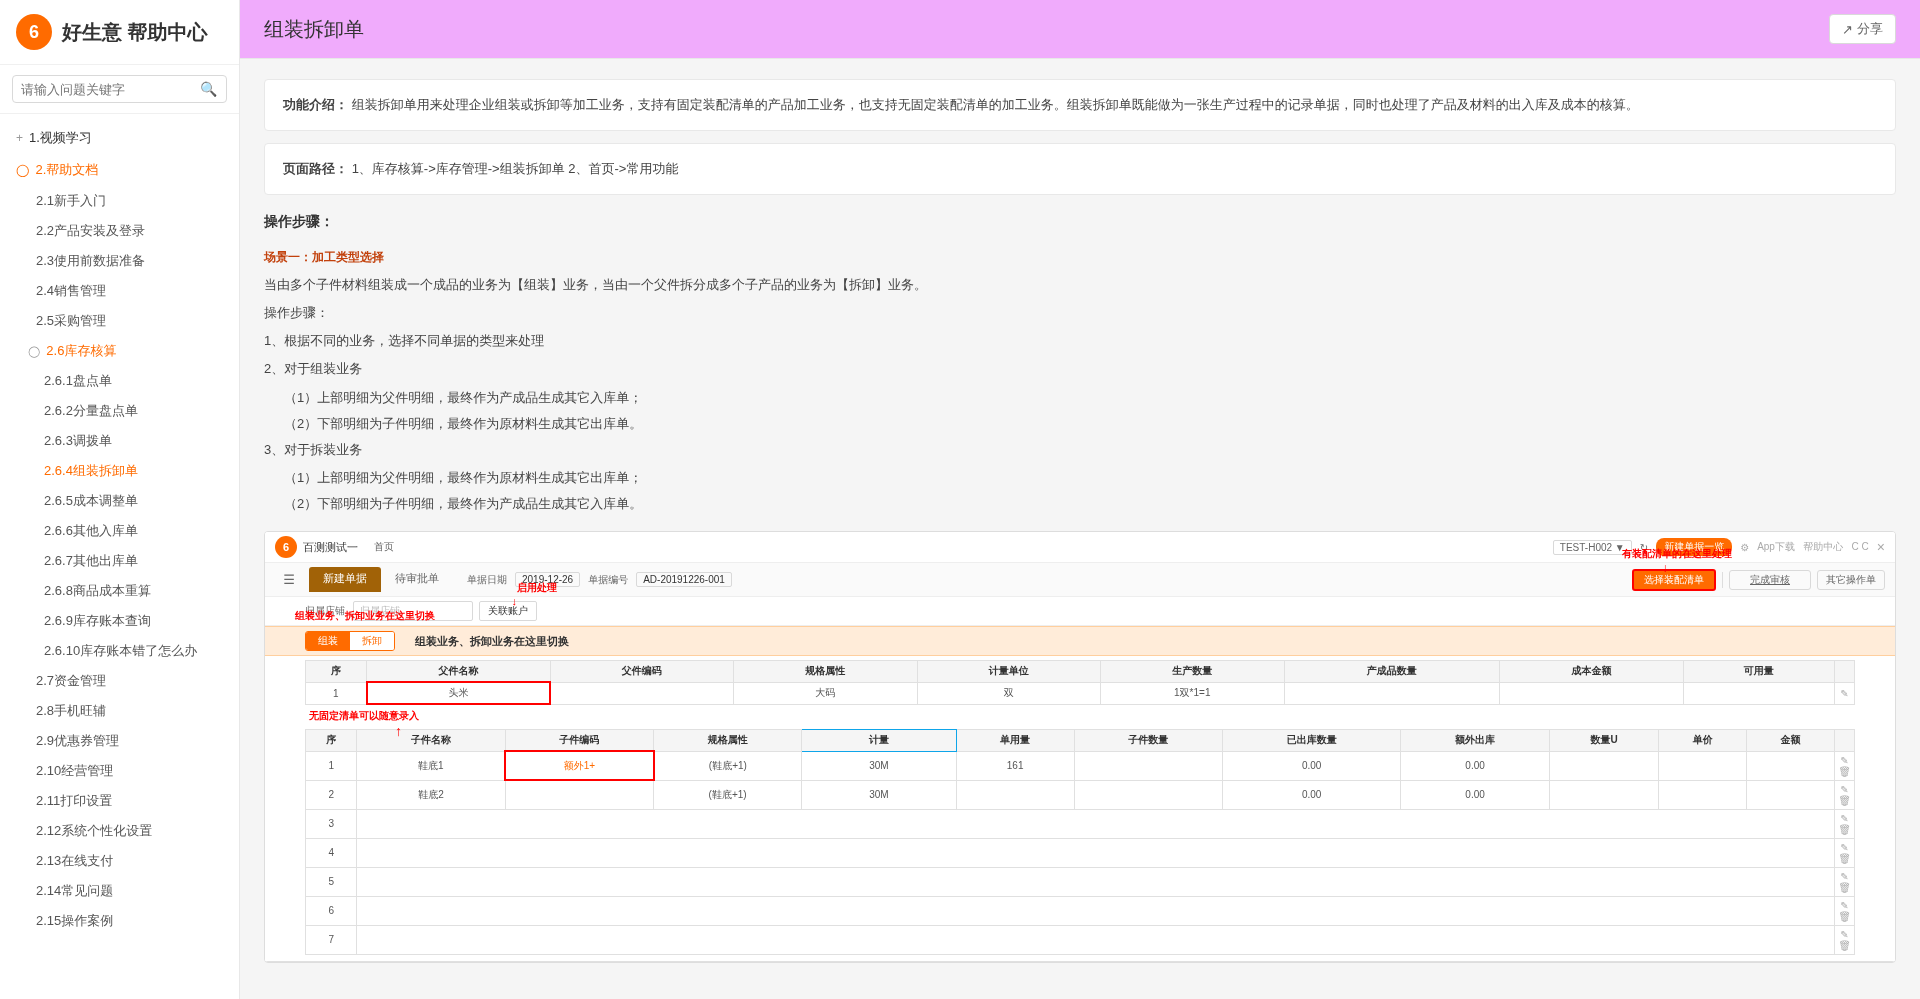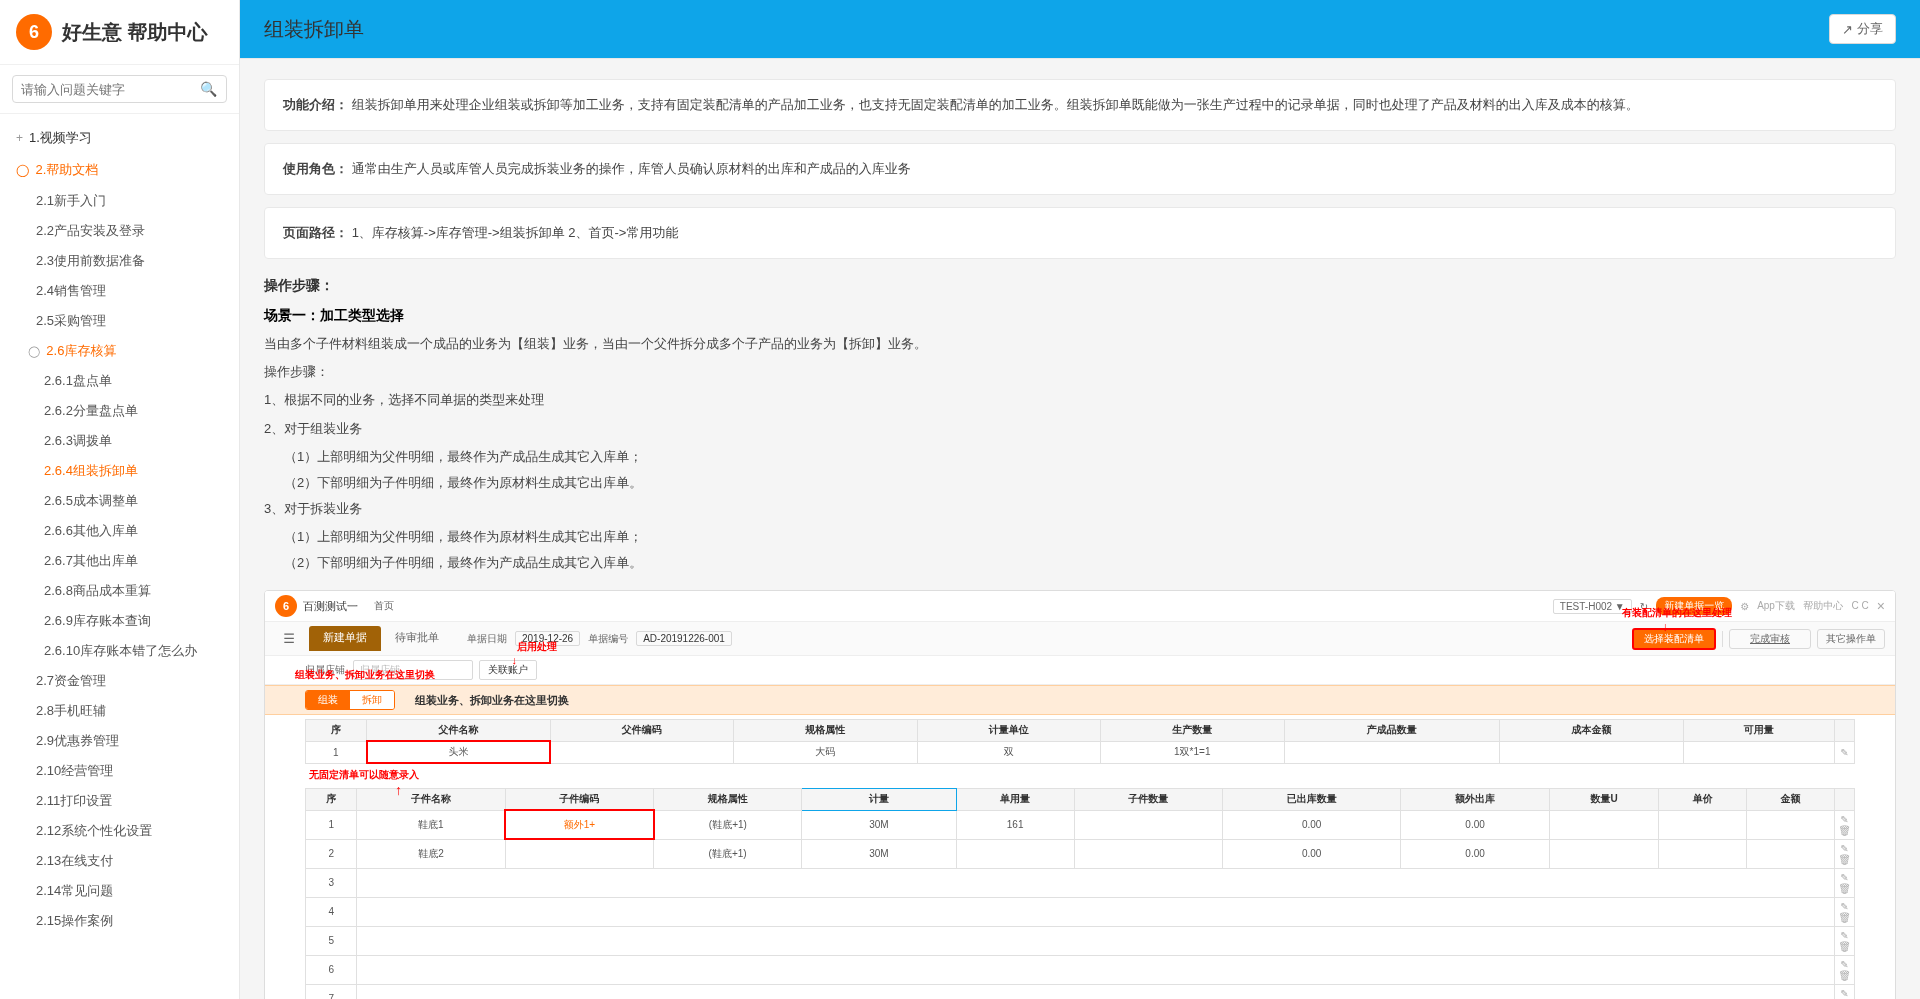--- a/index.html
+++ b/index.html
@@ -101,21 +101,21 @@
 
     
     #main {
       flex: 1;
       display: flex;
       flex-direction: column;
       overflow: hidden;
       background: #f5f5f5;
     }
     #main-header {
-      background: #0ea5e9;
+      background: #f0abfc;
       padding: 14px 24px;
       border-bottom: 1px solid #e8e8e8;
       display: flex; align-items: center; justify-content: space-between;
     }
     .page-title { font-size: 20px; font-weight: normal; color: #333; }
     .share-btn {
       display: flex; align-items: center; gap: 4px;
       color: #666; font-size: 13px; cursor: pointer;
       border: 1px solid #d9d9d9; border-radius: 4px;
       padding: 5px 12px;
@@ -139,24 +139,24 @@
       line-height: 1.7;
     }
 
     .section-title {
       font-size: 14px;
       font-weight: bold;
       color: #333;
       margin: 18px 0 10px;
     }
     .scenario-title {
-      font-size: 14px;
+      font-size: 12px;
       font-weight: bold;
-      color: #000000;
-      margin: 12px 0 8px;
+      color: #c2410c;
+      margin: 18px 0 8px;
     }
     .step-text {
       font-size: 13px;
       color: #444;
       margin-bottom: 6px;
       line-height: 1.7;
     }
     .step-item {
       font-size: 13px;
       color: #444;
@@ -259,24 +259,20 @@
     </button>
   </div>
 
   <div id="main-content">
 
     <div class="info-block">
       <span class="highlight">功能介绍：</span>
       <span>组装拆卸单用来处理企业组装或拆卸等加工业务，支持有固定装配清单的产品加工业务，也支持无固定装配清单的加工业务。组装拆卸单既能做为一张生产过程中的记录单据，同时也处理了产品及材料的出入库及成本的核算。</span>
     </div>
 
-    <div class="info-block">
-      <span class="highlight">使用角色：</span>
-      <span>通常由生产人员或库管人员完成拆装业务的操作，库管人员确认原材料的出库和产成品的入库业务</span>
-    </div>
 
     <div class="info-block">
       <span class="highlight">页面路径：</span>
       <span>1、库存核算-&gt;库存管理-&gt;组装拆卸单 2、首页-&gt;常用功能</span>
     </div>
 
     <div class="section-title">操作步骤：</div>
 
     <div class="scenario-title">场景一：加工类型选择</div>
     <div class="step-text">当由多个子件材料组装成一个成品的业务为【组装】业务，当由一个父件拆分成多个子产品的业务为【拆卸】业务。</div>

